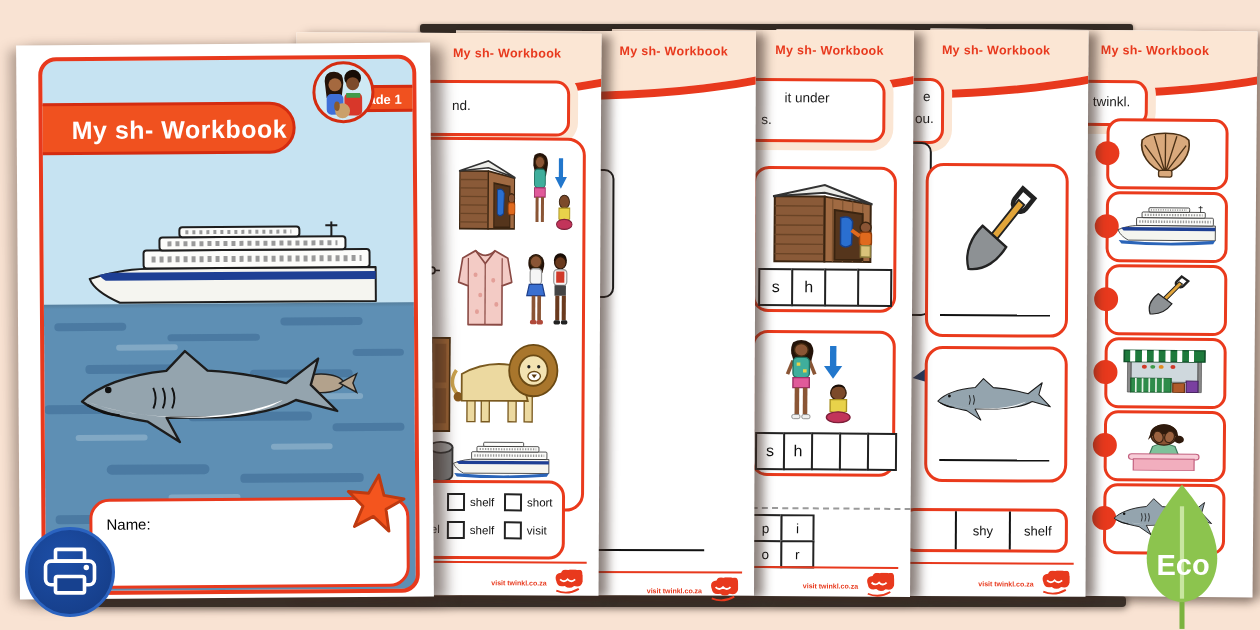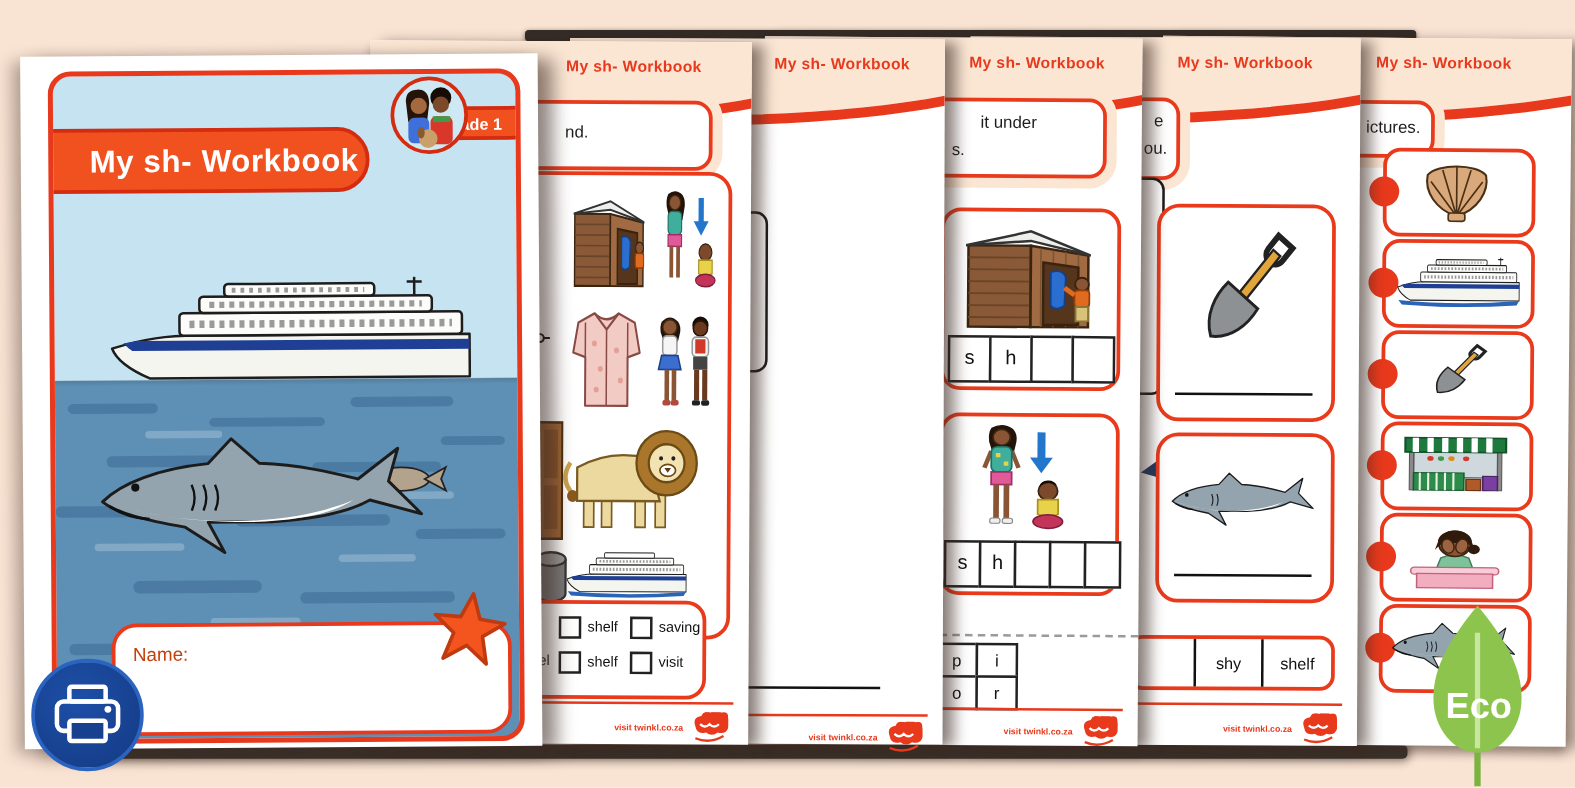--- a/index.html
+++ b/index.html
@@ -41,21 +41,21 @@
   .banner{position:absolute;left:-4px;top:42px;width:257px;height:52px;background:#f0511f;
       border:3px solid #d42c10;border-radius:0 26px 26px 0;color:#fff;font-size:25px;font-weight:bold;
       line-height:48px;padding-left:30px;box-sizing:border-box;letter-spacing:.5px;z-index:4;}
   .grade{position:absolute;left:295px;top:26px;width:80px;height:27px;background:#f0511f;
       border:3px solid #d42c10;border-radius:8px 0 0 8px;color:#fff;font-size:13px;font-weight:bold;
       text-align:center;line-height:23px;box-sizing:border-box;z-index:5;}
   .avatar{position:absolute;left:270px;top:2px;width:62px;height:62px;border-radius:50%;
       background:#cfe9f4;border:3px solid #d42c10;overflow:hidden;box-sizing:border-box;z-index:6;}
   .namebox{position:absolute;left:44px;top:438px;width:314px;height:84px;background:#fff;
       border:3.5px solid #e8391d;border-radius:20px;z-index:4;}
-  .namebox span{position:absolute;left:14px;top:14px;font-size:15px;color:#c2410c;}
+  .namebox span{position:absolute;left:14px;top:14px;font-size:15px;color:#000000;}
   .star{z-index:7;}
   
   .printable{position:absolute;left:12px;top:531px;width:278px;height:62px;border-radius:16px;
       background:linear-gradient(#2d65c2,#1c4da0);box-shadow:0 3px 6px rgba(40,40,60,.4);z-index:60;}
   .printable .lbl{position:absolute;left:128px;top:0;width:150px;height:62px;color:#fff;font-size:36px;
       display:flex;align-items:center;justify-content:center;}
   .pcircle{position:absolute;left:25px;top:527px;width:90px;height:90px;border-radius:50%;
       background:radial-gradient(circle at 40% 35%,#1d4fa8,#143a82);border:3px solid #2b63c0;
       box-sizing:border-box;z-index:61;display:flex;align-items:center;justify-content:center;}
   .inksave{position:absolute;left:964px;top:533px;width:250px;height:58px;border-radius:16px;
@@ -80,21 +80,21 @@
 
   <div class="page" style="left:928px;top:30px;width:327px;height:566px;z-index:10;transform:rotate(.5deg);
               box-shadow:10px 2px 10px rgba(60,42,34,.4),0 6px 8px rgba(60,42,34,.35);">
     <div class="ws-peach"></div>
     <svg class="swoosh" viewBox="0 0 320 34" preserveAspectRatio="none">
       <path d="M0,0 H320 V5 C235,21 85,27 0,15 Z" fill="#fbe6d4"></path>
       <path d="M0,15 C85,27 235,21 320,5 L320,13 C235,29 85,35 0,23 Z" fill="#e8391d"></path>
     </svg>
     <div class="ws-title" style="right:48px;">My sh- Workbook</div>
     <div class="instr" style="left:-40px;top:50px;width:252px;height:40px;">
-      <span class="frag" style="left:200px;top:11px;">ictures.</span>
+      <span class="frag" style="left:200px;top:11px;">twinkl.</span>
     </div>
 
     <div class="p6card" style="left:177px;top:88px;">
       <span class="dot" style="top:20px;"></span>
       <span class="illus" style="left:26px;top:4px;width:60px;height:54px;">
         <svg viewBox="0 0 90 82" preserveAspectRatio="none">
           <path d="M45,72 C20,64 6,42 10,22 C22,8 68,8 80,22 C84,42 70,64 45,72 Z" fill="#d9a97c" stroke="#4a3015" stroke-width="2.5"></path>
           <path d="M45,72 L14,30 M45,72 L28,16 M45,72 L45,12 M45,72 L62,16 M45,72 L76,30" stroke="#4a3015" stroke-width="2" fill="none"></path>
           <rect x="35" y="68" width="20" height="10" rx="3" fill="#d9a97c" stroke="#4a3015" stroke-width="2"></rect>
         </svg>
@@ -490,21 +490,21 @@
     </div>
 
     <div class="card-red" style="left:22px;top:447px;width:243px;height:73px;">
       <span class="frag" style="left:112px;top:40px;font-size:11.5px;">el</span>
       <div class="cbitem" style="left:128px;top:10px;">
         <span class="cb"></span>
         <span>shelf</span>
       </div>
       <div class="cbitem" style="left:185px;top:10px;">
         <span class="cb"></span>
-        <span>saving</span>
+        <span>short</span>
       </div>
       <div class="cbitem" style="left:128px;top:38px;">
         <span class="cb"></span>
         <span>shelf</span>
       </div>
       <div class="cbitem" style="left:185px;top:38px;">
         <span class="cb"></span>
         <span>visit</span>
       </div>
     </div>

